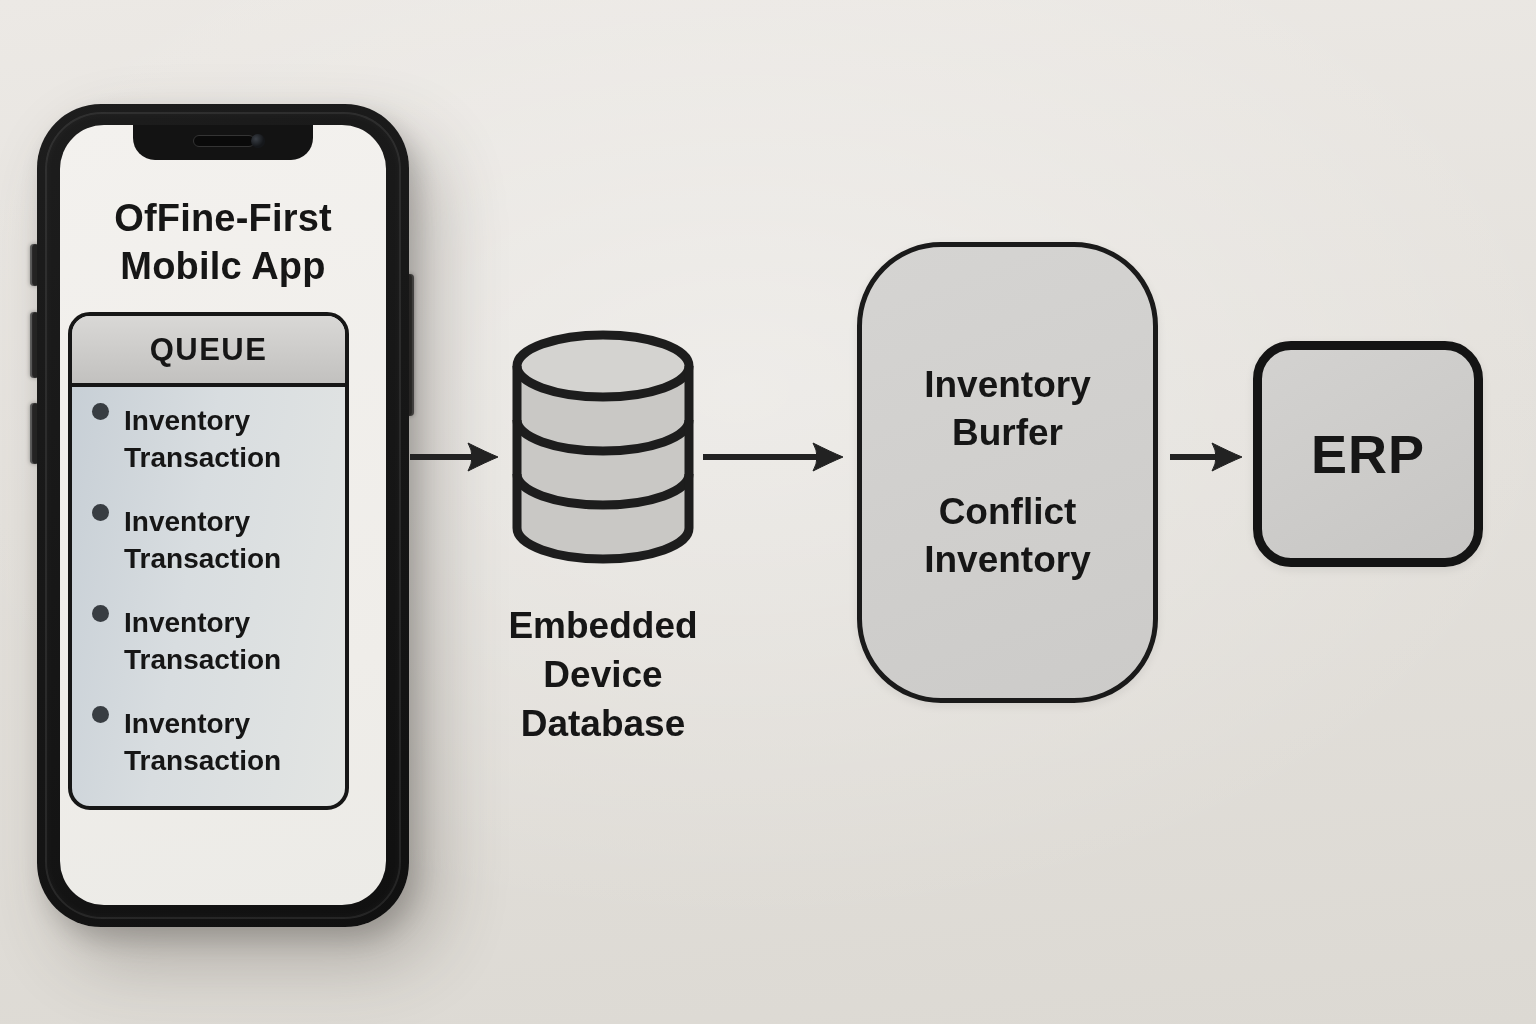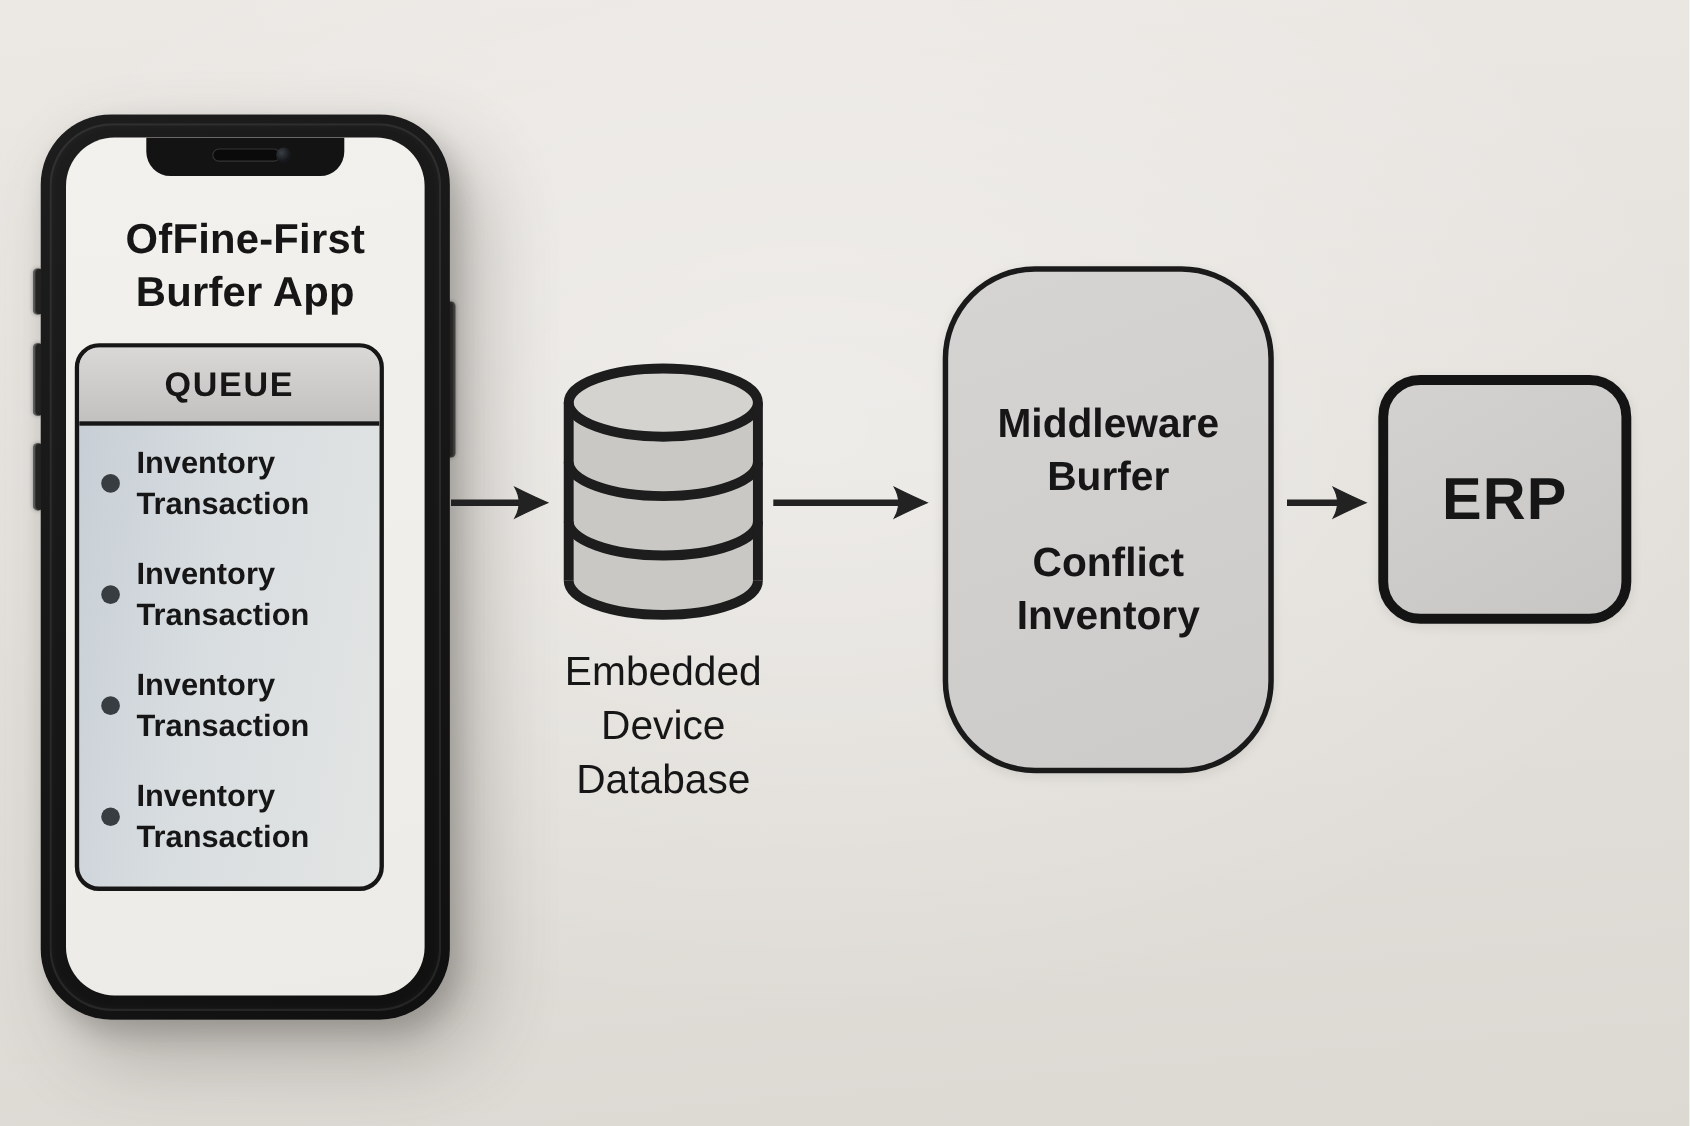--- a/index.html
+++ b/index.html
@@ -61,31 +61,31 @@
     border:4px solid #161616; border-radius:22px; overflow:hidden;
     background:linear-gradient(100deg,#c6ced5 0%, #d8dde0 45%, #e3e5e3 100%);
   }
   .queue-header {
     height:71px; border-bottom:4px solid #161616;
     background:linear-gradient(180deg,#d9d8d6 0%, #c2c1bf 100%);
     display:flex; align-items:center; justify-content:center;
     font-size:31px; font-weight:800; letter-spacing:1.5px;
   }
   .queue-list { padding:16px 18px 18px 20px; display:flex; flex-direction:column; gap:27px; }
-  .q-item { display:flex; align-items:center; gap:15px; }
+  .q-item { display:flex; gap:15px; }
   .q-bullet { flex:none; width:17px; height:17px; border-radius:50%; background:#383d42; }
   .q-label { width:180px; font-size:28px; font-weight:600; line-height:1.32; }
 
   
   .arrow { position:absolute; }
   .arrow path, .arrow line { stroke:#222222; }
 
   
   .db { position:absolute; left:505px; top:330px; width:196px; text-align:center; }
-  .db-label { margin-top:14px; font-size:37px; font-weight:400; line-height:1.32; }
+  .db-label { margin-top:30px; font-size:37px; font-weight:700; line-height:1.32; }
 
   
   .mw {
     position:absolute; left:857px; top:242px; width:301px; height:461px;
     border:5px solid #1a1a1a; border-radius:84px;
     background:linear-gradient(160deg,#d5d4d2 0%, #cccbc9 100%);
     box-shadow:0 3px 10px rgba(0,0,0,0.08);
     display:flex; flex-direction:column; align-items:center; justify-content:center; gap:30px;
   }
   .mw-text { width:242px; text-align:center; font-size:37px; font-weight:700; line-height:1.3; }
@@ -110,21 +110,21 @@
   <div class="side-btn" style="left:30px; top:403px; width:9px; height:61px;"></div>
   <div class="side-btn right" style="left:404px; top:274px; width:10px; height:142px;"></div>
 
   <div class="phone">
     <div class="screen">
       <div class="notch">
         <div class="speaker"></div>
         <div class="camera"></div>
       </div>
 
-      <div class="phone-title">OfFine-First Burfer App</div>
+      <div class="phone-title">OfFine-First Mobilc App</div>
 
       <div class="queue">
         <div class="queue-header">
           <span>QUEUE</span>
         </div>
         <div class="queue-list">
           <div class="q-item">
             <span class="q-bullet"></span>
             <span class="q-label">Inventory Transaction</span>
           </div>
@@ -161,21 +161,21 @@
     </svg>
     <div class="db-label">Embedded Device Database</div>
   </div>
 
   <svg class="arrow" style="left:700px; top:437px;" width="150" height="40" viewBox="0 0 150 40">
     <line x1="3" y1="20" x2="117" y2="20" stroke-width="6"></line>
     <path d="M113,6 Q131,15 143,20 Q131,25 113,34 Q121,20 113,6 Z" fill="#222222" stroke="none"></path>
   </svg>
 
   <div class="mw">
-    <div class="mw-text">Middleware Burfer</div>
+    <div class="mw-text">Inventory Burfer</div>
     <div class="mw-text">Conflict Inventory</div>
   </div>
 
   <svg class="arrow" style="left:1168px; top:437px;" width="78" height="40" viewBox="0 0 78 40">
     <line x1="2" y1="20" x2="48" y2="20" stroke-width="6"></line>
     <path d="M44,6 Q62,15 74,20 Q62,25 44,34 Q52,20 44,6 Z" fill="#222222" stroke="none"></path>
   </svg>
 
   <div class="erp">
     <span class="erp-label">ERP</span>

